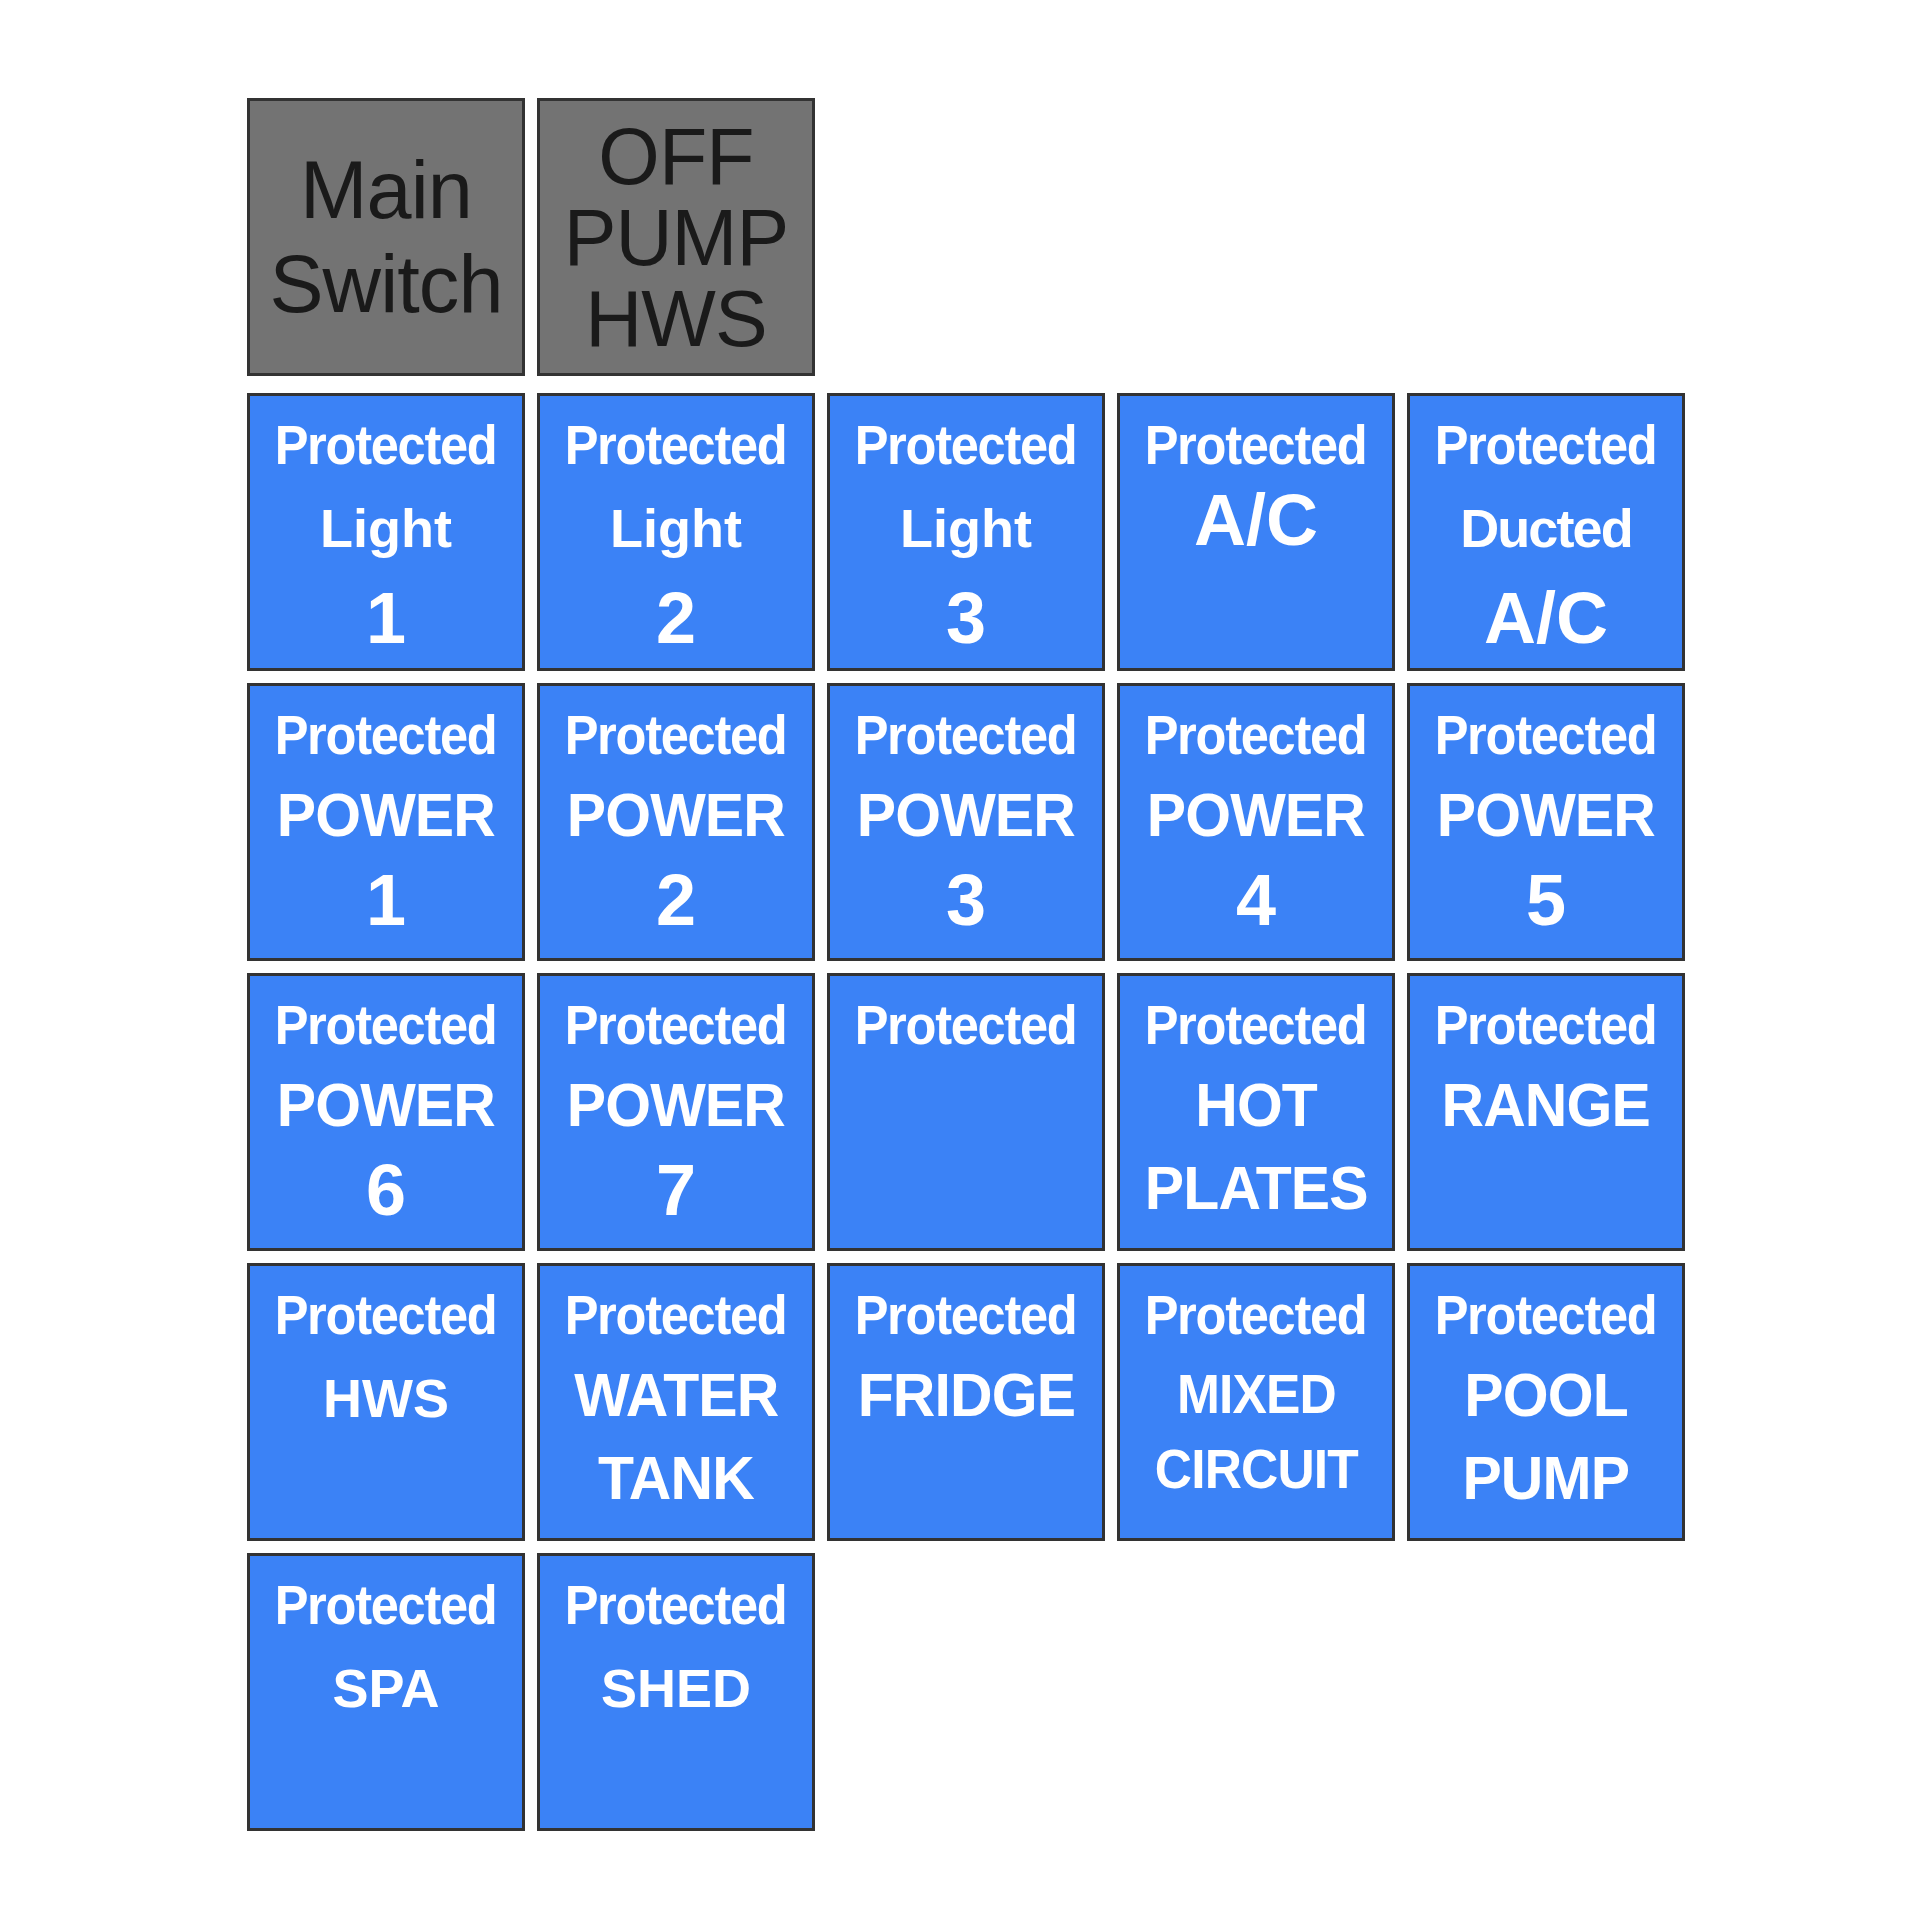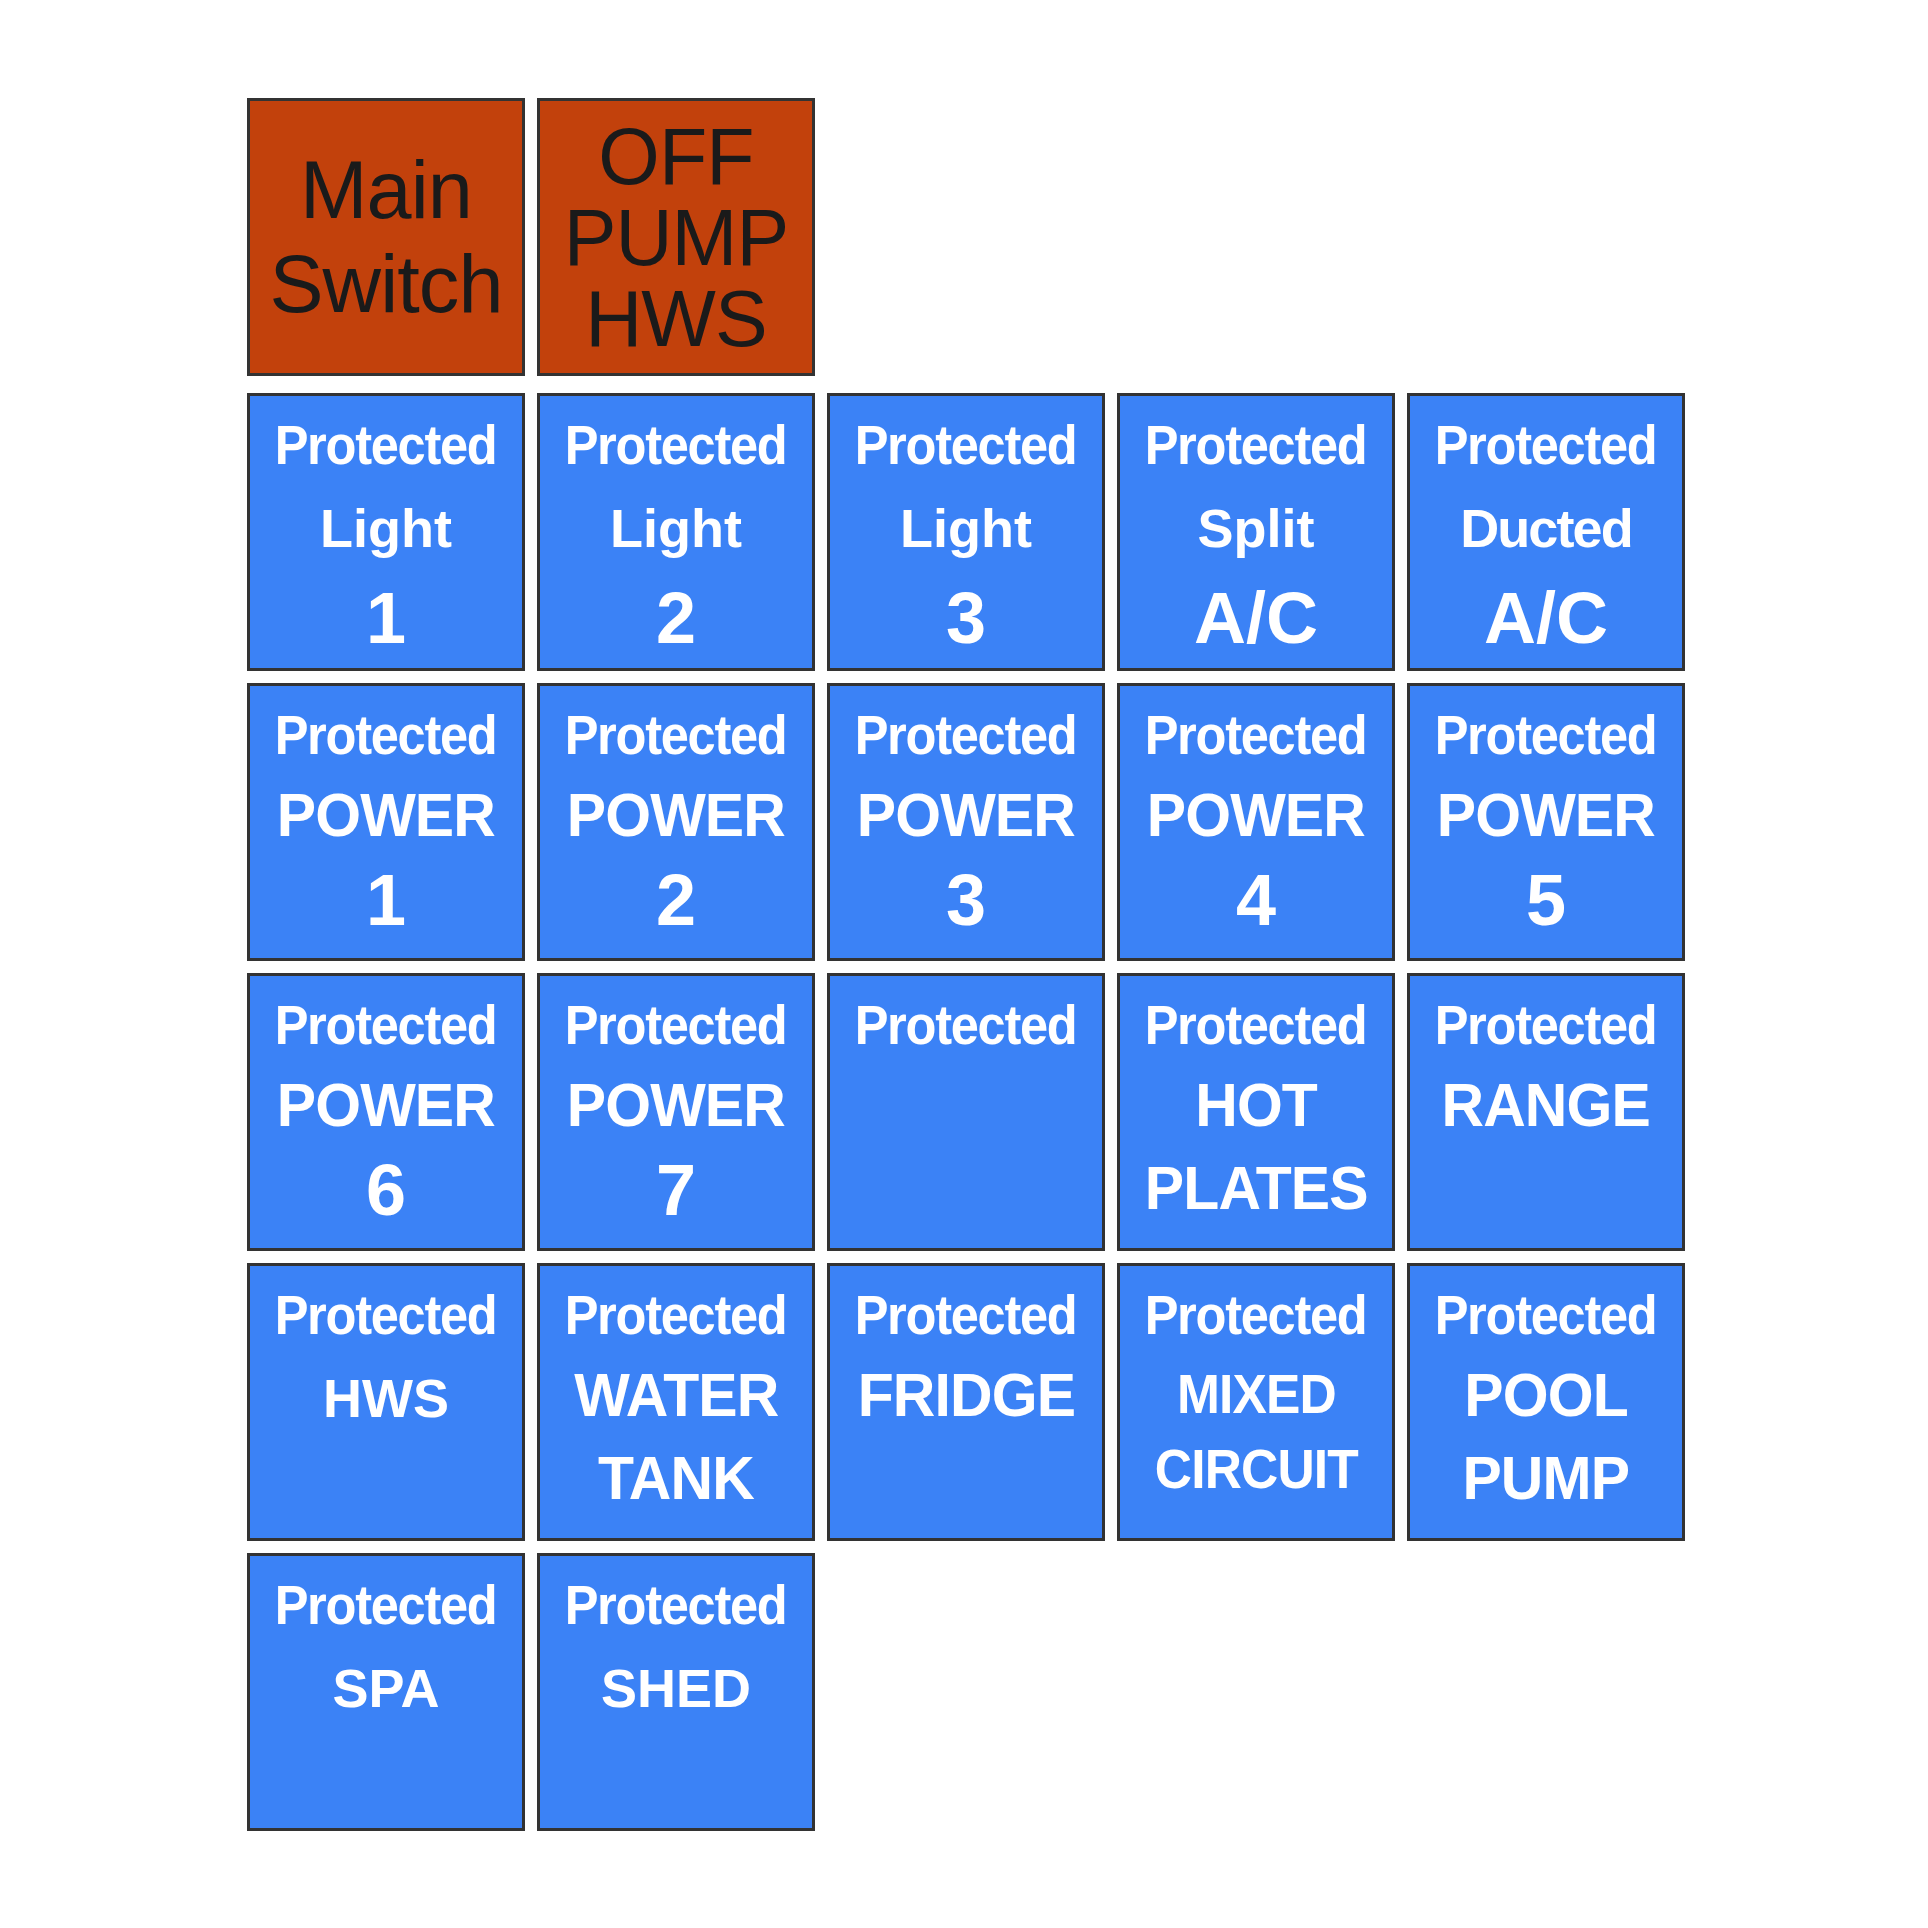--- a/index.html
+++ b/index.html
@@ -11,21 +11,21 @@
     box-sizing: border-box;
     border: 3.8px solid #333333;
     display: flex;
     flex-direction: column;
     align-items: center;
     font-family: "Liberation Sans", sans-serif;
     text-align: center;
     overflow: hidden;
   }
   .label.white {
-    background: #c2410c;
+    background: #737373;
     color: #1a1a1a;
     justify-content: center;
   }
   .label.white .line {
     font-size: 81px;
     line-height: 94px;
     font-weight: normal;
     letter-spacing: -0.9px;
   }
   .label.white.three .line { font-size: 79px; line-height: 81px; }
@@ -75,21 +75,20 @@
   <div class="main-text sz-xl">Light</div>
   <div class="main-text sz-num">2</div>
 </div>
 <div class="label green" style="left:827px; top:393px;">
   <div class="prot">Protected</div>
   <div class="main-text sz-xl">Light</div>
   <div class="main-text sz-num">3</div>
 </div>
 <div class="label green" style="left:1117px; top:393px;">
   <div class="prot">Protected</div>
-  <div class="main-text sz-xl">Split</div>
   <div class="main-text sz-num">A/C</div>
 </div>
 <div class="label green" style="left:1407px; top:393px;">
   <div class="prot">Protected</div>
   <div class="main-text sz-xl" style="letter-spacing:-1.9px;">Ducted</div>
   <div class="main-text sz-num">A/C</div>
 </div>
 
 <div class="label green" style="left:247px; top:683px;">
   <div class="prot">Protected</div>

